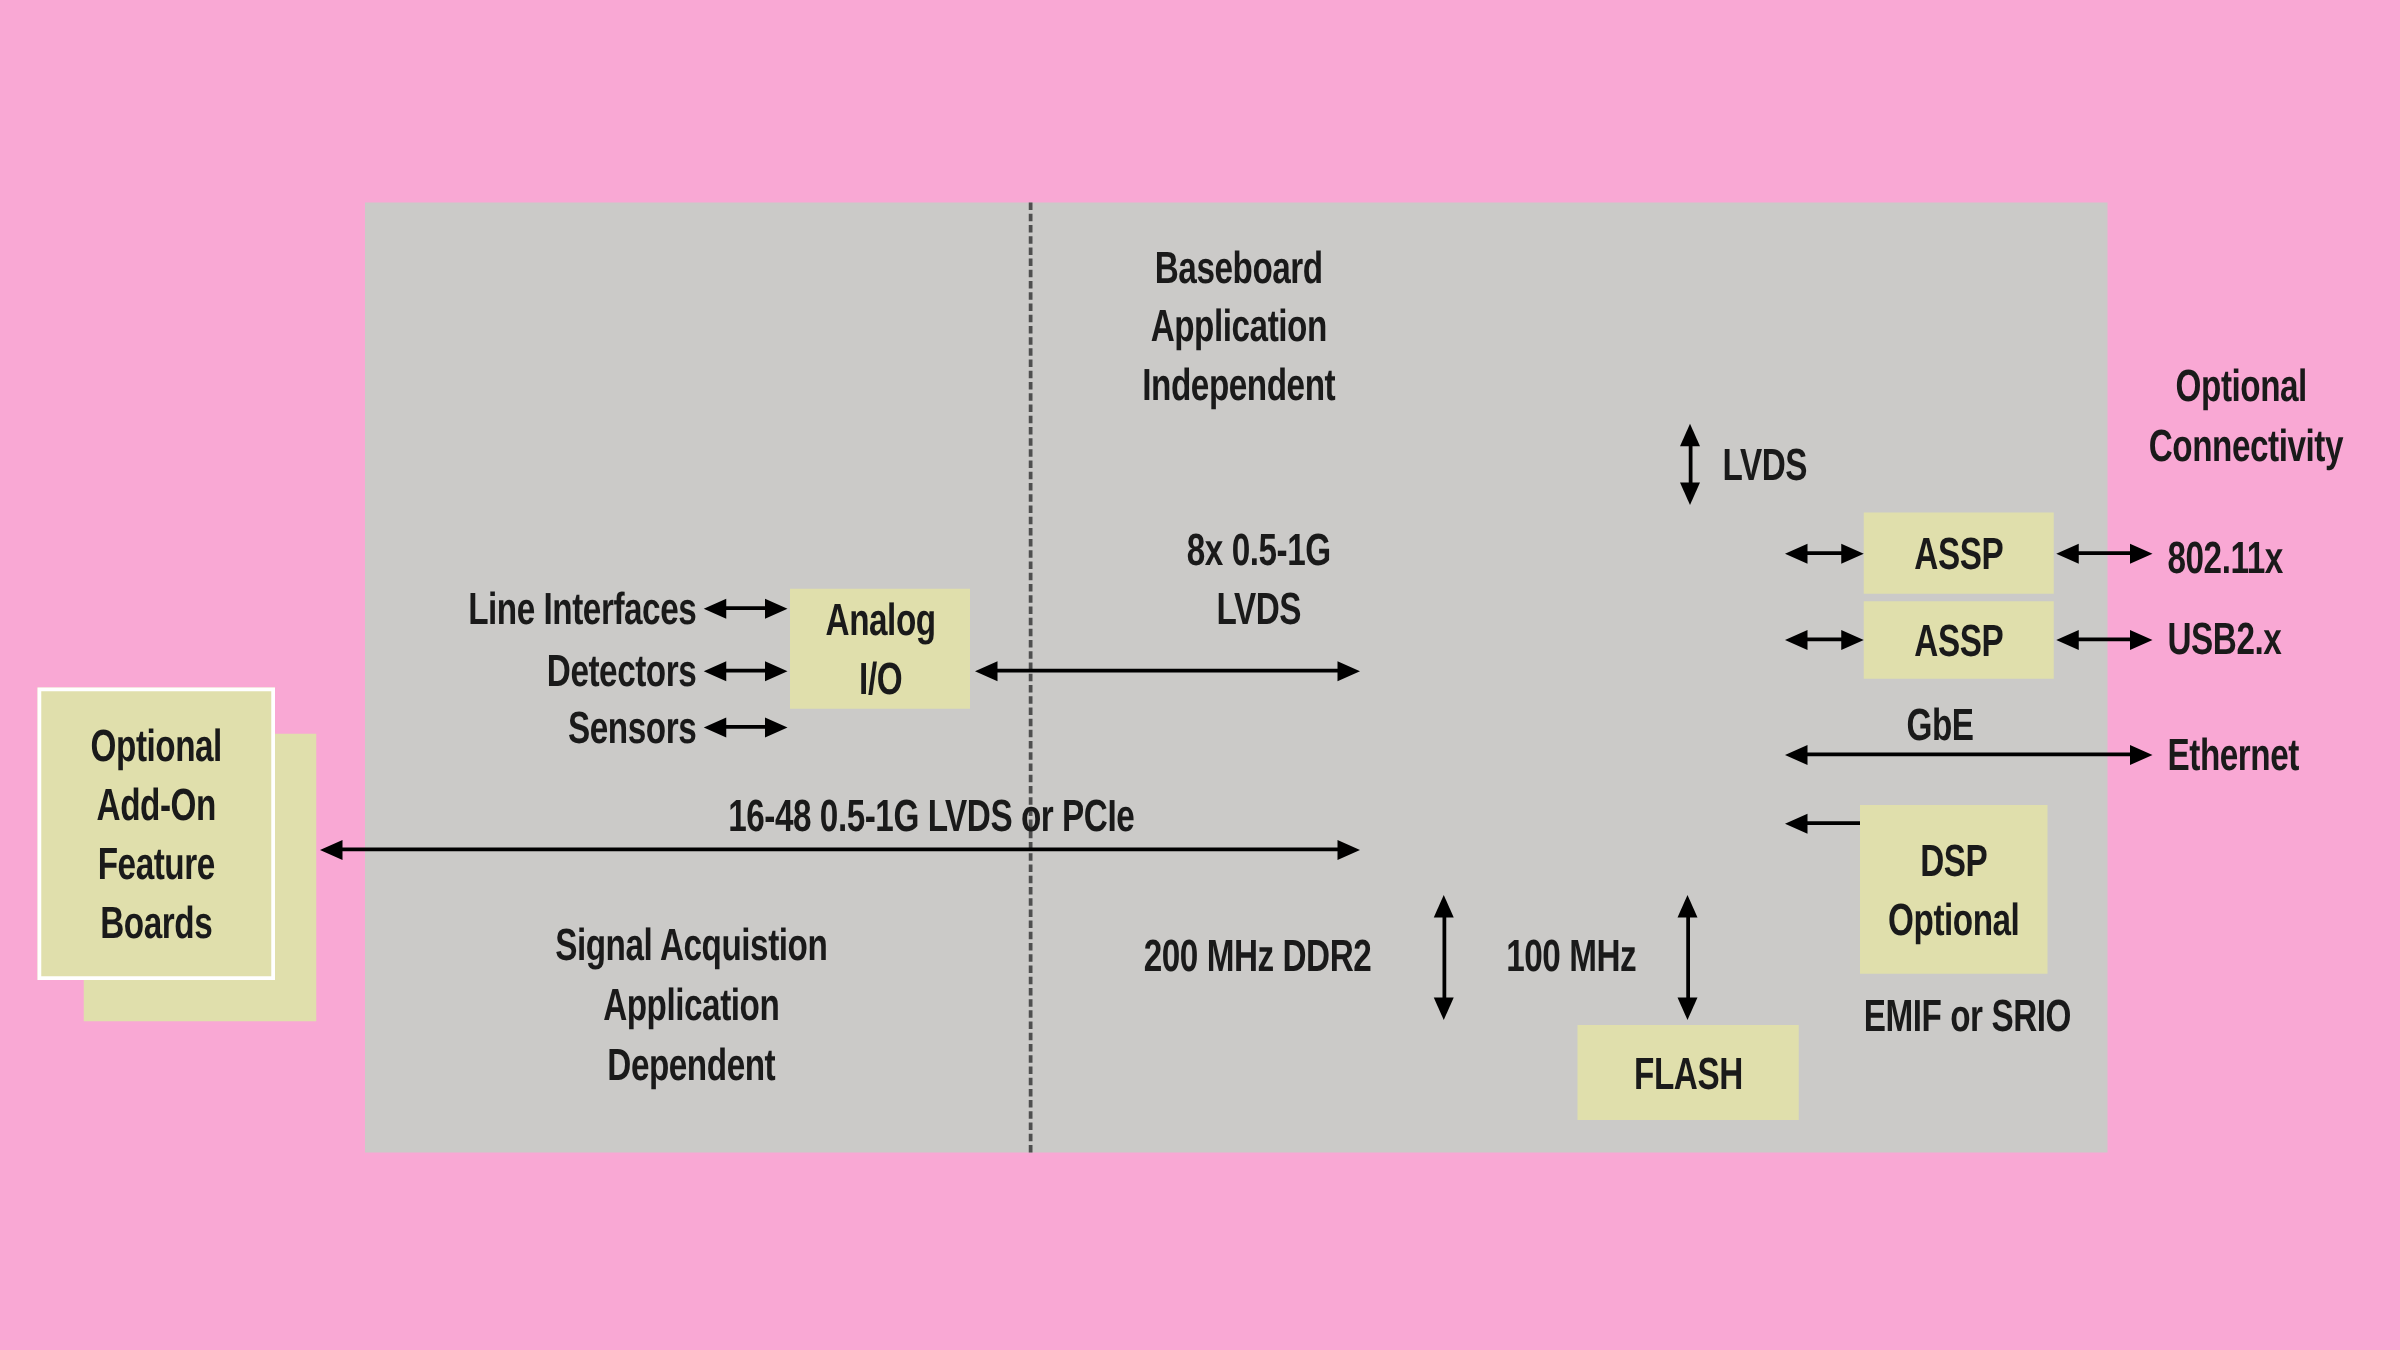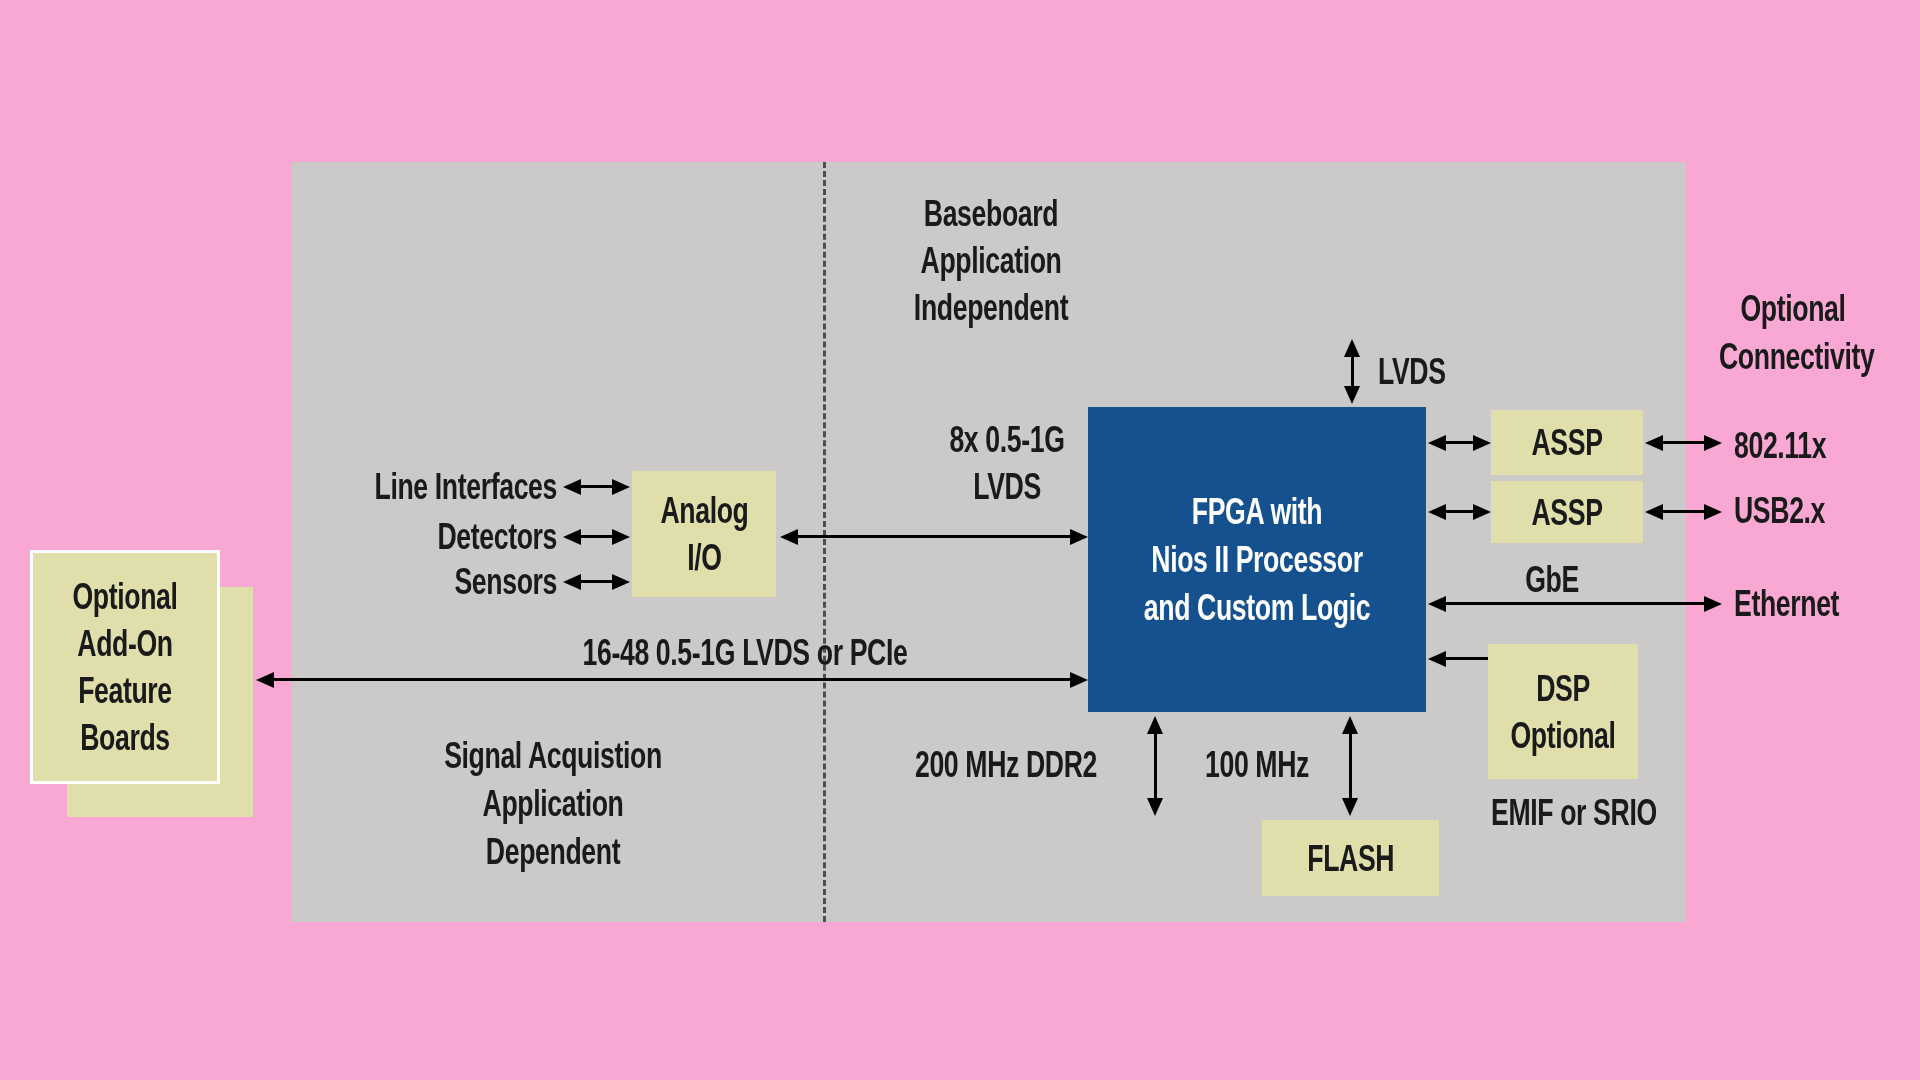--- a/index.html
+++ b/index.html
@@ -59,34 +59,27 @@
       <span style="display:block">Add-On</span>
       <span style="display:block">Feature</span>
       <span style="display:block">Boards</span>
     </div>
   </div>
 
   <div class="abs lbl right" style="left:297px;top:467px;width:260px;line-height:40px;">Line Interfaces</div>
   <div class="abs lbl right" style="left:297px;top:517px;width:260px;line-height:40px;">Detectors</div>
   <div class="abs lbl right" style="left:297px;top:562px;width:260px;line-height:40px;">Sensors</div>
 
-  <div class="abs ybox" style="left:632px;top:471px;width:144px;height:126px;">
+  <div class="abs ybox" style="left:632px;top:471px;width:144px;height:96px;">
     <div class="tx">
       <span style="display:block">Analog</span>
       <span style="display:block">I/O</span>
     </div>
   </div>
 
-  <div class="abs" id="fpga">
-    <div class="tx white" style="line-height:48px;">
-      <span style="display:block">FPGA with</span>
-      <span style="display:block">Nios II Processor</span>
-      <span style="display:block">and Custom Logic</span>
-    </div>
-  </div>
 
 
   <div class="abs ybox" style="left:1491px;top:410px;width:152px;height:65px;">
     <div class="tx">ASSP</div>
   </div>
   <div class="abs ybox" style="left:1491px;top:481px;width:152px;height:62px;">
     <div class="tx">ASSP</div>
   </div>
 
   <div class="abs ybox" style="left:1488px;top:644px;width:150px;height:135px;">

